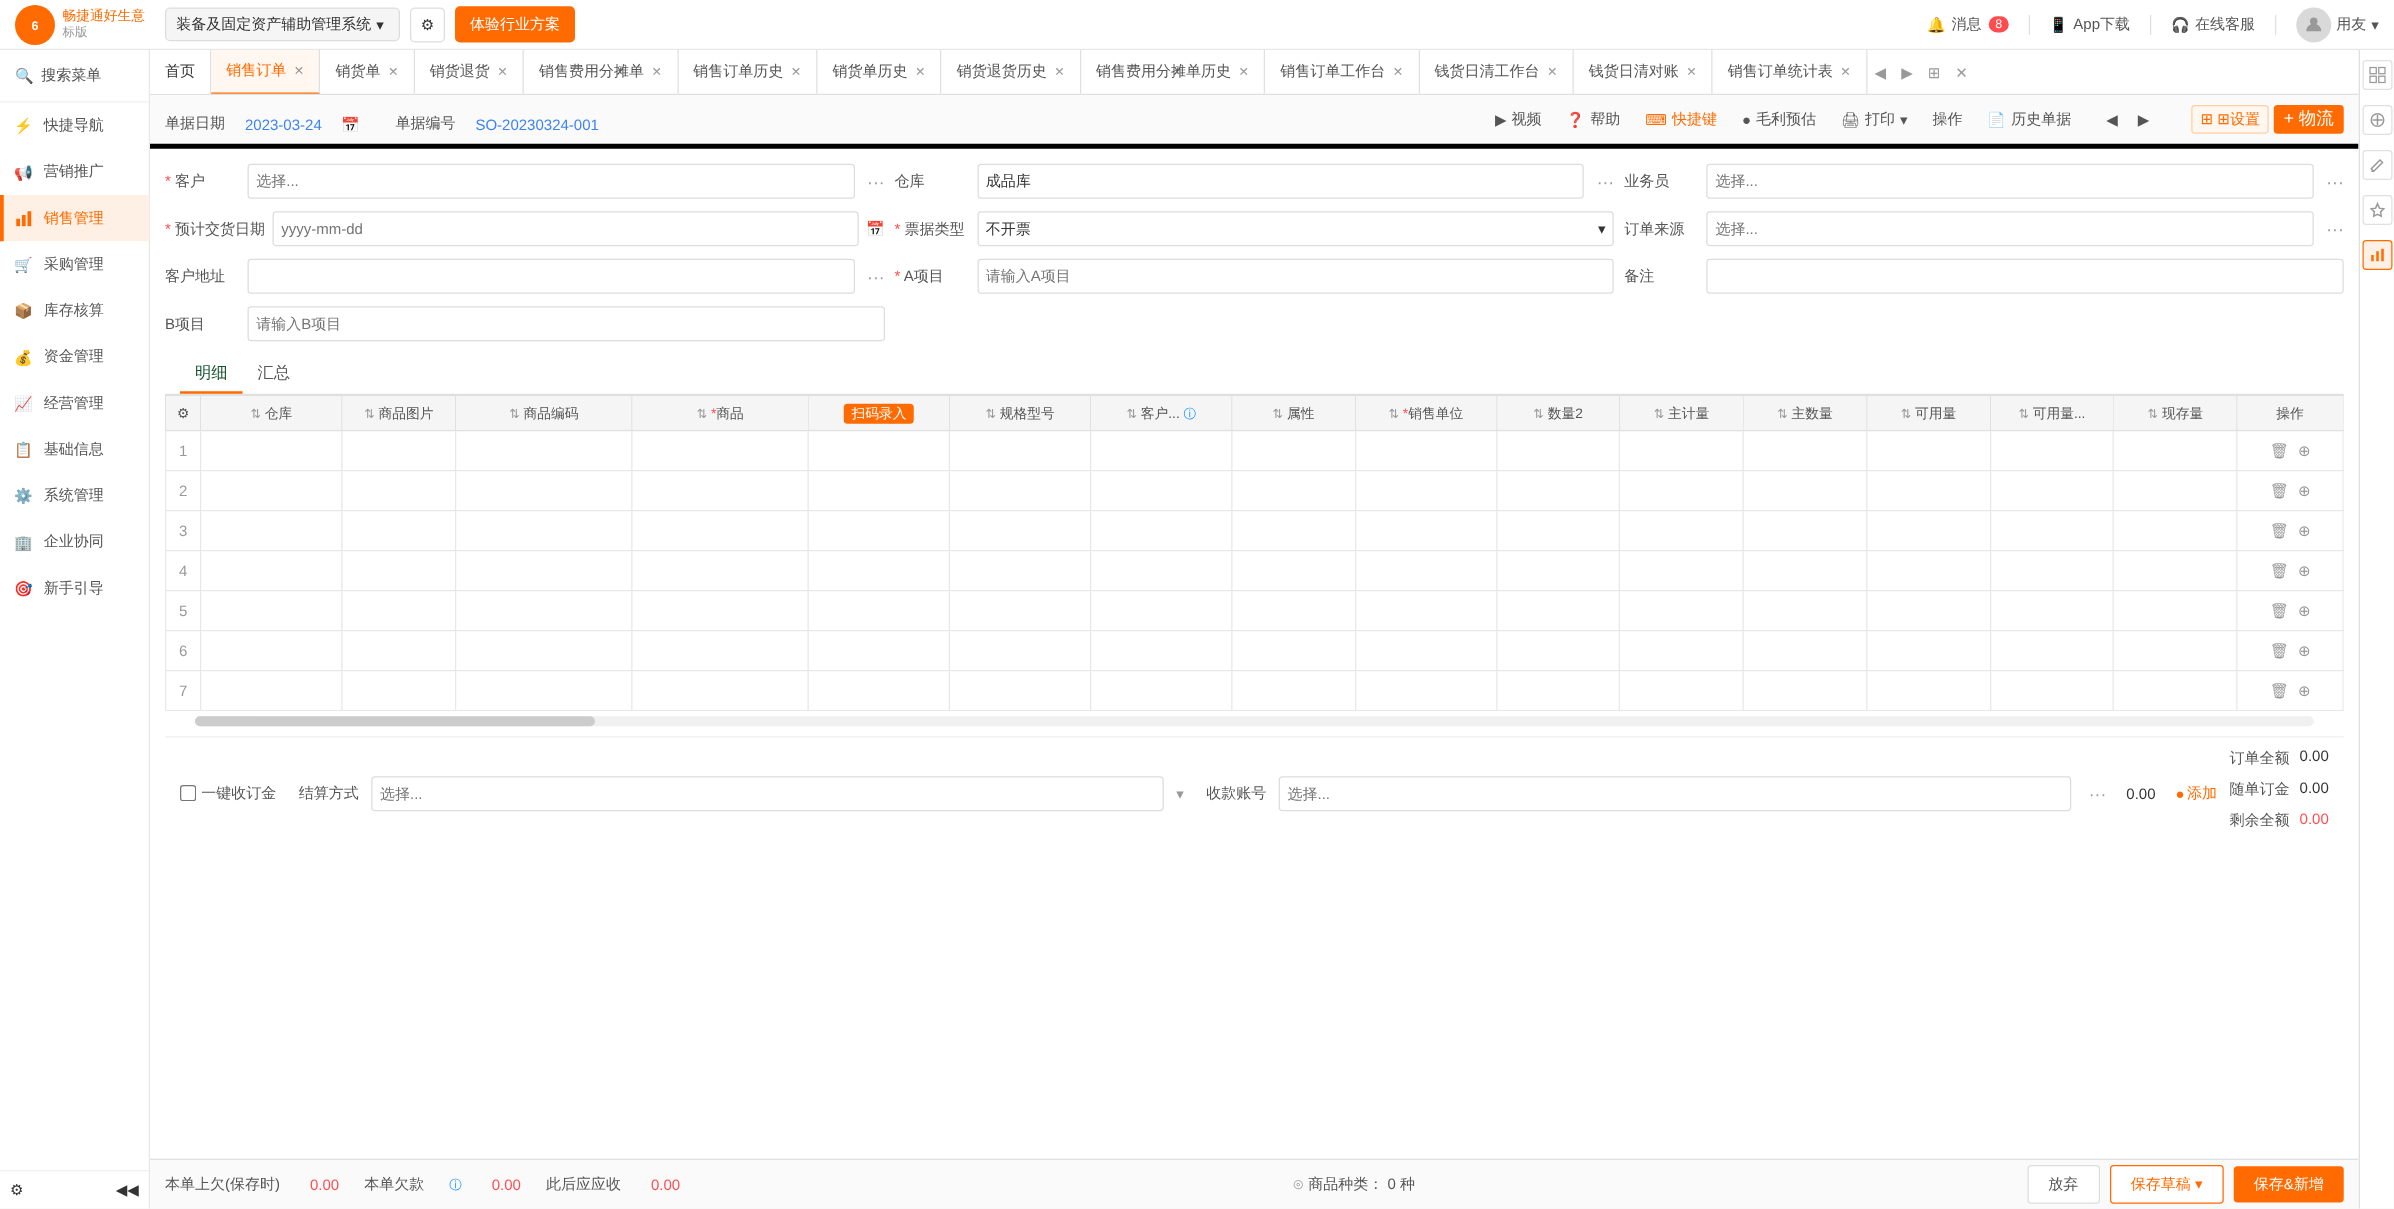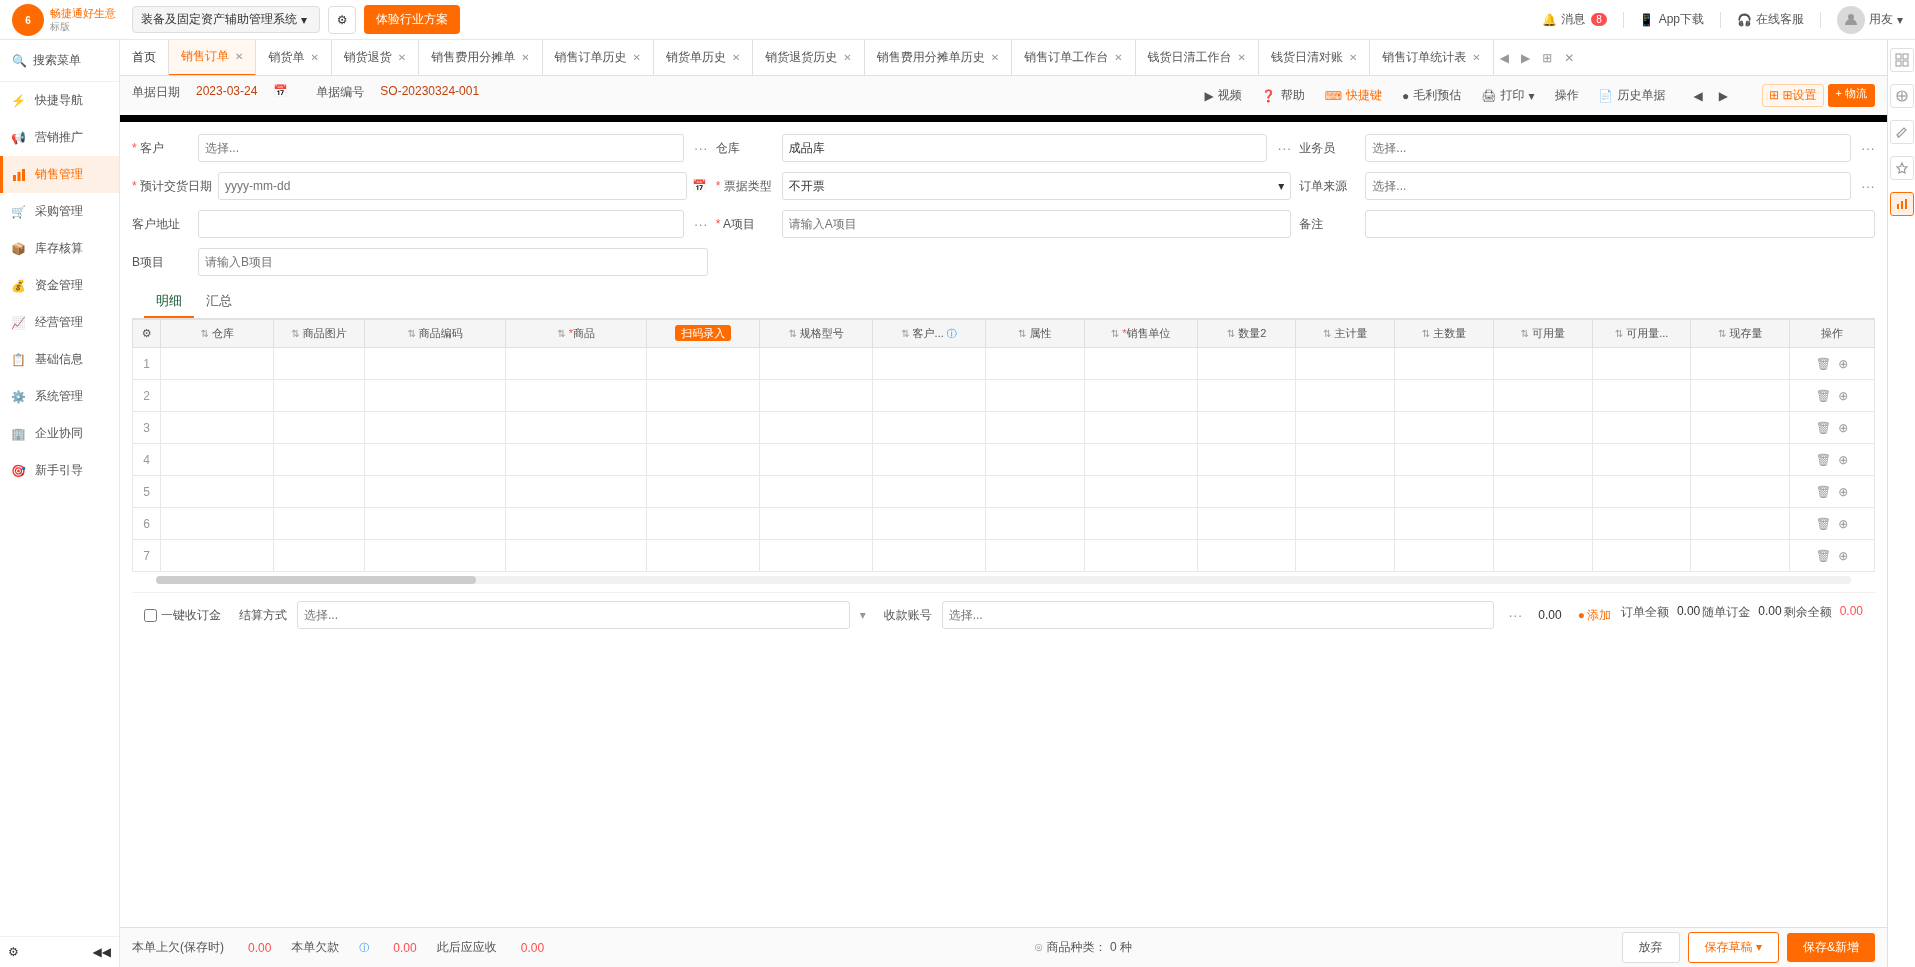--- a/index.html
+++ b/index.html
@@ -37,26 +37,26 @@
     .sidebar-bottom { margin-top: auto; padding: 8px; display: flex; justify-content: space-between; border-top: 1px solid #f0f0f0; }
 
     
     .tab-item { padding: 0 12px; height: 36px; display: flex; align-items: center; gap: 4px; cursor: pointer; font-size: 12px; white-space: nowrap; border-right: 1px solid #e0e0e0; color: #555; flex-shrink: 0; }
     .tab-item.active { background: #fff7f0; color: #ff6b00; border-bottom: 2px solid #ff6b00; }
     .tab-item.home { background: #fff; color: #333; }
     .tab-close { font-size: 10px; color: #999; margin-left: 2px; }
     .tab-nav-btn { padding: 0 6px; height: 36px; display: flex; align-items: center; cursor: pointer; color: #999; flex-shrink: 0; }
 
     
-    .form-header { padding: 8px 12px; display: flex; align-items: flex-start; gap: 16px; border-bottom: 7px solid #000000; background: #fafafa; }
+    .form-header { padding: 8px 12px; display: flex; align-items: flex-end; gap: 16px; border-bottom: 4px solid #000000; background: #fafafa; }
     .form-header-right { margin-left: auto; display: flex; align-items: center; gap: 8px; }
     .header-btn { display: flex; align-items: center; gap: 4px; cursor: pointer; font-size: 12px; color: #555; padding: 2px 6px; border-radius: 3px; }
     .header-btn.orange { color: #ff6b00; }
     .header-label { font-size: 12px; color: #555; }
-    .header-value { font-size: 12px; color: #c2410c; font-weight: 500; }
+    .header-value { font-size: 12px; color: #3b82f6; font-weight: 500; }
 
     .form-body { padding: 12px; }
     .form-row { display: flex; align-items: flex-end; margin-bottom: 10px; gap: 8px; }
     .form-field { display: flex; align-items: center; gap: 6px; flex: 1; }
     .form-label { font-size: 12px; color: #555; white-space: nowrap; min-width: 60px; }
     .form-label.required::before { content: '* '; color: #ff4d4f; }
     .form-input { flex: 1; height: 28px; border: 1px solid #ddd; border-radius: 3px; padding: 0 6px; font-size: 12px; color: #333; background: #fff; outline: none; }
     .form-select-box { flex: 1; height: 28px; border: 1px solid #ddd; border-radius: 3px; padding: 0 6px; font-size: 12px; color: #333; background: #fff; display: flex; align-items: center; justify-content: space-between; cursor: pointer; }
     .dots-btn { color: #999; font-size: 14px; cursor: pointer; margin-left: 4px; }
     .date-icon { color: #999; cursor: pointer; font-size: 12px; }
@@ -352,21 +352,21 @@
             </div>
             <div style="display:flex;gap:4px;margin-left:8px;">
               <div class="header-btn">◀</div>
               <div class="header-btn">▶</div>
             </div>
             <div style="margin-left:20px;display:flex;gap:4px;">
               <div style="background:#fff7f0;border:1px solid #ffcfa0;border-radius:3px;padding:2px 6px;cursor:pointer;font-size:12px;color:#ff6b00;">
                 <span>⊞</span>
                 <span>⊞</span>设置
               </div>
-              <div style="background:#ff6b00;border-radius:3px;padding:2px 8px;cursor:pointer;font-size:11px;color:white;">
+              <div style="background:#ff6b00;border-radius:3px;padding:2px 8px;cursor:pointer;font-size:14px;color:white;">
                 <span>+ 物流</span>
               </div>
             </div>
           </div>
         </div>
 
         <div class="form-body">
 
           <div class="form-row">
             <div class="form-field">
@@ -665,21 +665,21 @@
             <span style="cursor:pointer;color:#999;">▾</span>
             <span style="font-size:12px;color:#555;margin-left:8px;">收款账号</span>
             <input class="form-input" style="width: 80px; color: rgb(187, 187, 187);" placeholder="选择...">
             <span class="dots-btn">···</span>
             <span style="font-size:12px;color:#333;margin:0 6px;">0.00</span>
             <div class="add-btn">
               <span style="color:#ff6b00;">●</span>
               <span>添加</span>
             </div>
 
-            <div style="margin-left:auto;display:flex;flex-direction:row;align-items:flex-end;gap:2px;">
+            <div style="margin-left:auto;display:flex;flex-direction:column;align-items:flex-end;gap:2px;">
               <div class="summary-item">
                 <span class="summary-label">订单全额</span>
                 <span style="margin-left:8px;" class="summary-value">0.00</span>
               </div>
               <div class="summary-item">
                 <span class="summary-label">随单订金</span>
                 <span style="margin-left:8px;" class="summary-value">0.00</span>
               </div>
               <div class="summary-item">
                 <span class="summary-label">剩余全额</span>

